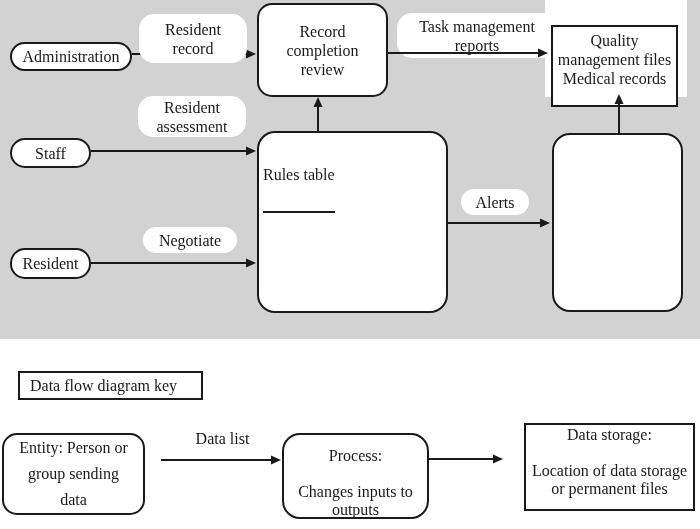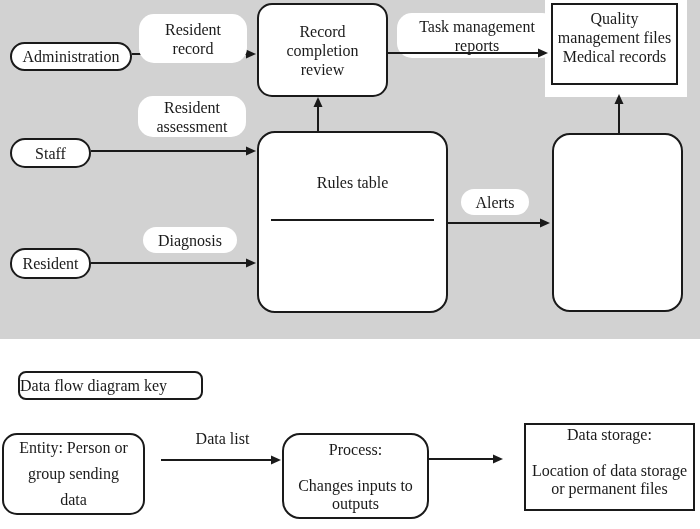--- a/index.html
+++ b/index.html
@@ -35,21 +35,21 @@
   .compartment-top{
     border-bottom:2px solid var(--ink);
     display:flex;align-items:center;justify-content:center;
     text-align:center;white-space:pre-line;line-height:19px;
     box-sizing:border-box;
   }
   .compartment-bottom{
     flex:1;display:flex;align-items:center;justify-content:center;
     text-align:center;white-space:pre-line;line-height:20px;
   }
-  .twocomp{display:flex;flex-direction:column;padding:12px;}
+  .twocomp{display:flex;flex-direction:row;padding:4px;}
 </style>
 </head>
 <body>
 
 <div class="abs panel" style="left:0;top:7;width:700px;height:339px;"></div>
 <div class="abs panel" style="left:0;top:362;width:700px;height:163px;"></div>
 
 <svg id="arrows-under" class="svglayer" xmlns="http://www.w3.org/2000/svg">
   <g>
     <line x1="132" y1="54" x2="247" y2="54" stroke="#1a1a1a" stroke-width="2"></line>
@@ -63,52 +63,52 @@
 record</div>
 
 <div class="abs round txt boxes" style="left:257px;top:3px;width:131px;height:94px;">Record
 completion
 review</div>
 
 <div class="abs plain txt boxes" style="left:397px;top:13px;width:160px;height:45px;">Task management
 reports</div>
 
 <div class="abs plain boxes" style="left:545px;top:0;width:142px;height:97px;">
-  <div class="abs rect txt-top" style="left:6px;top:3px;width:127px;height:82px;padding-top:4px;">Quality
+  <div class="abs rect txt-top" style="left:6px;top:25px;width:127px;height:82px;padding-top:4px;">Quality
 management files
 Medical records</div>
 </div>
 
 <div class="abs plain txt boxes" style="left:138px;top:96px;width:108px;height:41px;">Resident
 assessment</div>
 
 <div class="abs rect txt boxes" style="left:10px;top:138px;width:81px;height:30px;font-family:Liberation Serif, serif;">Staff</div>
 
 <div class="abs round twocomp boxes" style="left:257px;top:131px;width:191px;height:182px;">
   <div class="compartment-top" style="height:76px;">Rules table</div>
 </div>
 
 <div class="abs plain txt boxes" style="left:461px;top:189px;width:68px;height:26px;">Alerts</div>
 
 <div class="abs round twocomp boxes" style="left:552px;top:133px;width:131px;height:179px;">
 </div>
 
-<div class="abs plain txt boxes" style="left:143px;top:227px;width:94px;height:26px;">Diagnosis</div>
+<div class="abs plain txt boxes" style="left:143px;top:227px;width:94px;height:26px;">Negotiate</div>
 
 <div class="abs rect txt boxes" style="left:10px;top:248px;width:81px;height:31px;">Resident</div>
 
-<div class="abs rect boxes" style="left:18px;top:371px;width:185px;height:29px;display:flex;align-items:center;border-radius:8px;">Data flow diagram key</div>
+<div class="abs rect boxes" style="left:18px;top:371px;width:185px;height:29px;display:flex;align-items:center;padding-left:10px;">Data flow diagram key</div>
 
 <div class="abs rect txt boxes" style="left:2px;top:433px;width:143px;height:82px;line-height:26px;font-family:Liberation Serif, serif;">Entity: Person or
 group sending
 data</div>
 
 <div class="abs plain txt boxes" style="left:172px;top:423px;width:101px;height:30px;">Data list</div>
 
-<div class="abs round txt-top boxes" style="left:282px;top:433px;width:147px;height:86px;padding-top:6px;line-height:18px;">Process:
+<div class="abs round txt-top boxes" style="left:282px;top:433px;width:147px;height:86px;padding-top:12px;line-height:18px;">Process:
 
 Changes inputs to
 outputs</div>
 
 <div class="abs plain boxes" style="left:504px;top:417px;width:184px;height:102px;">
   <div class="abs rect txt-top" style="left:4px;top:6px;width:171px;height:88px;padding-top:1px;line-height:18px;margin-left:16px;">Data storage:
 
 Location of data storage
 or permanent files</div>
 </div>

